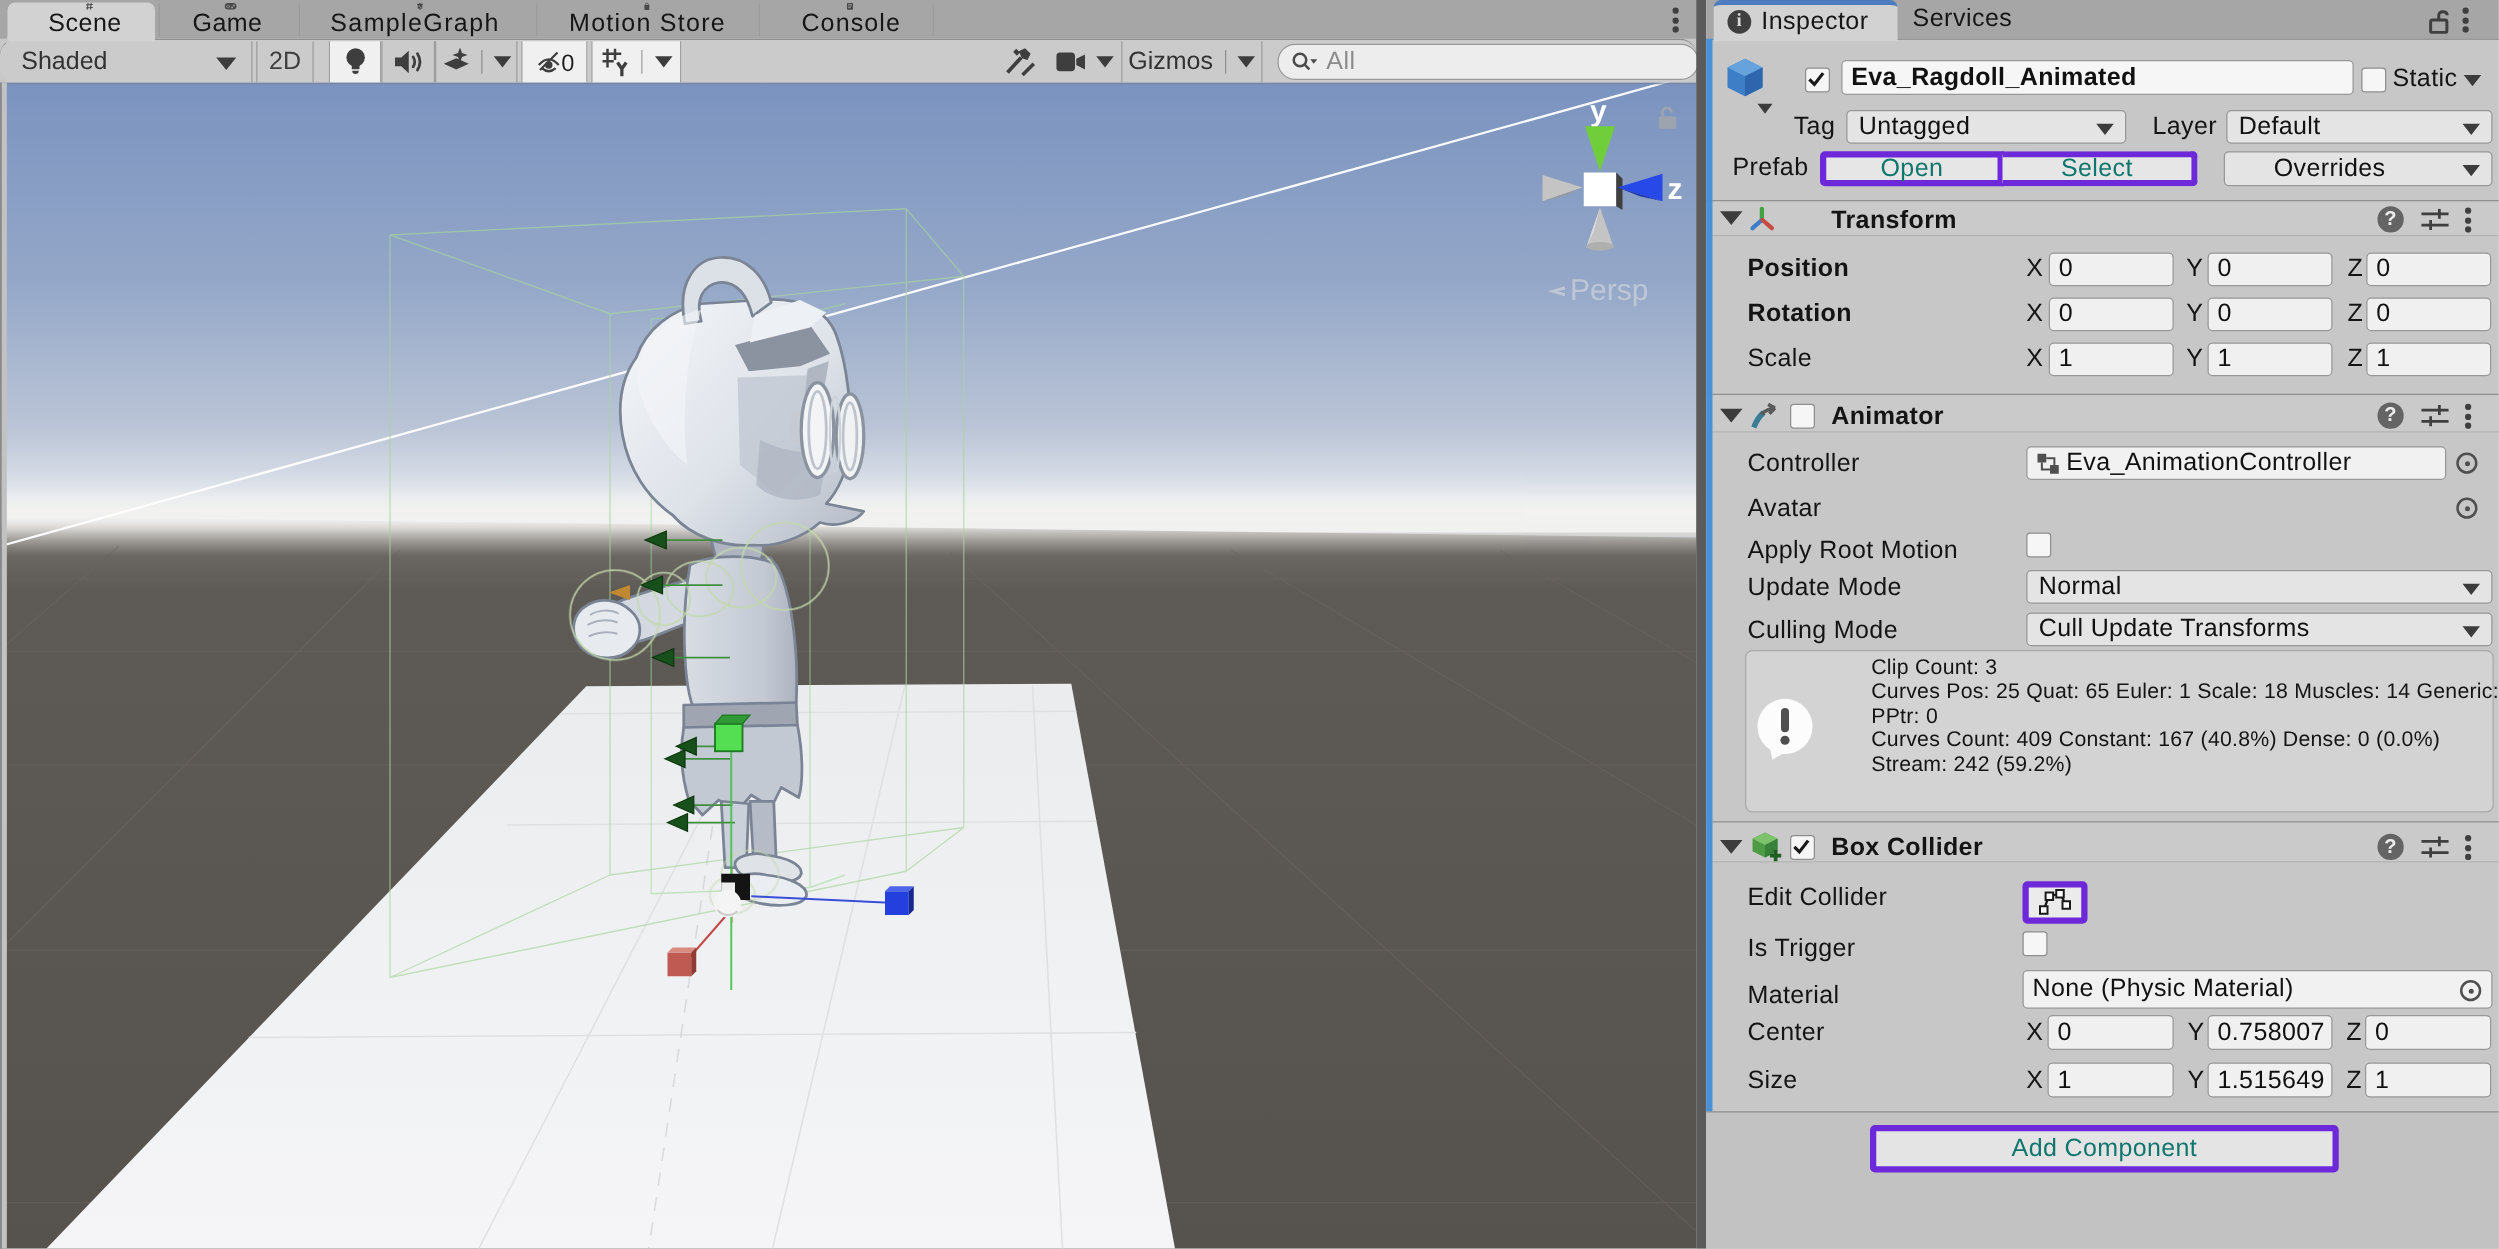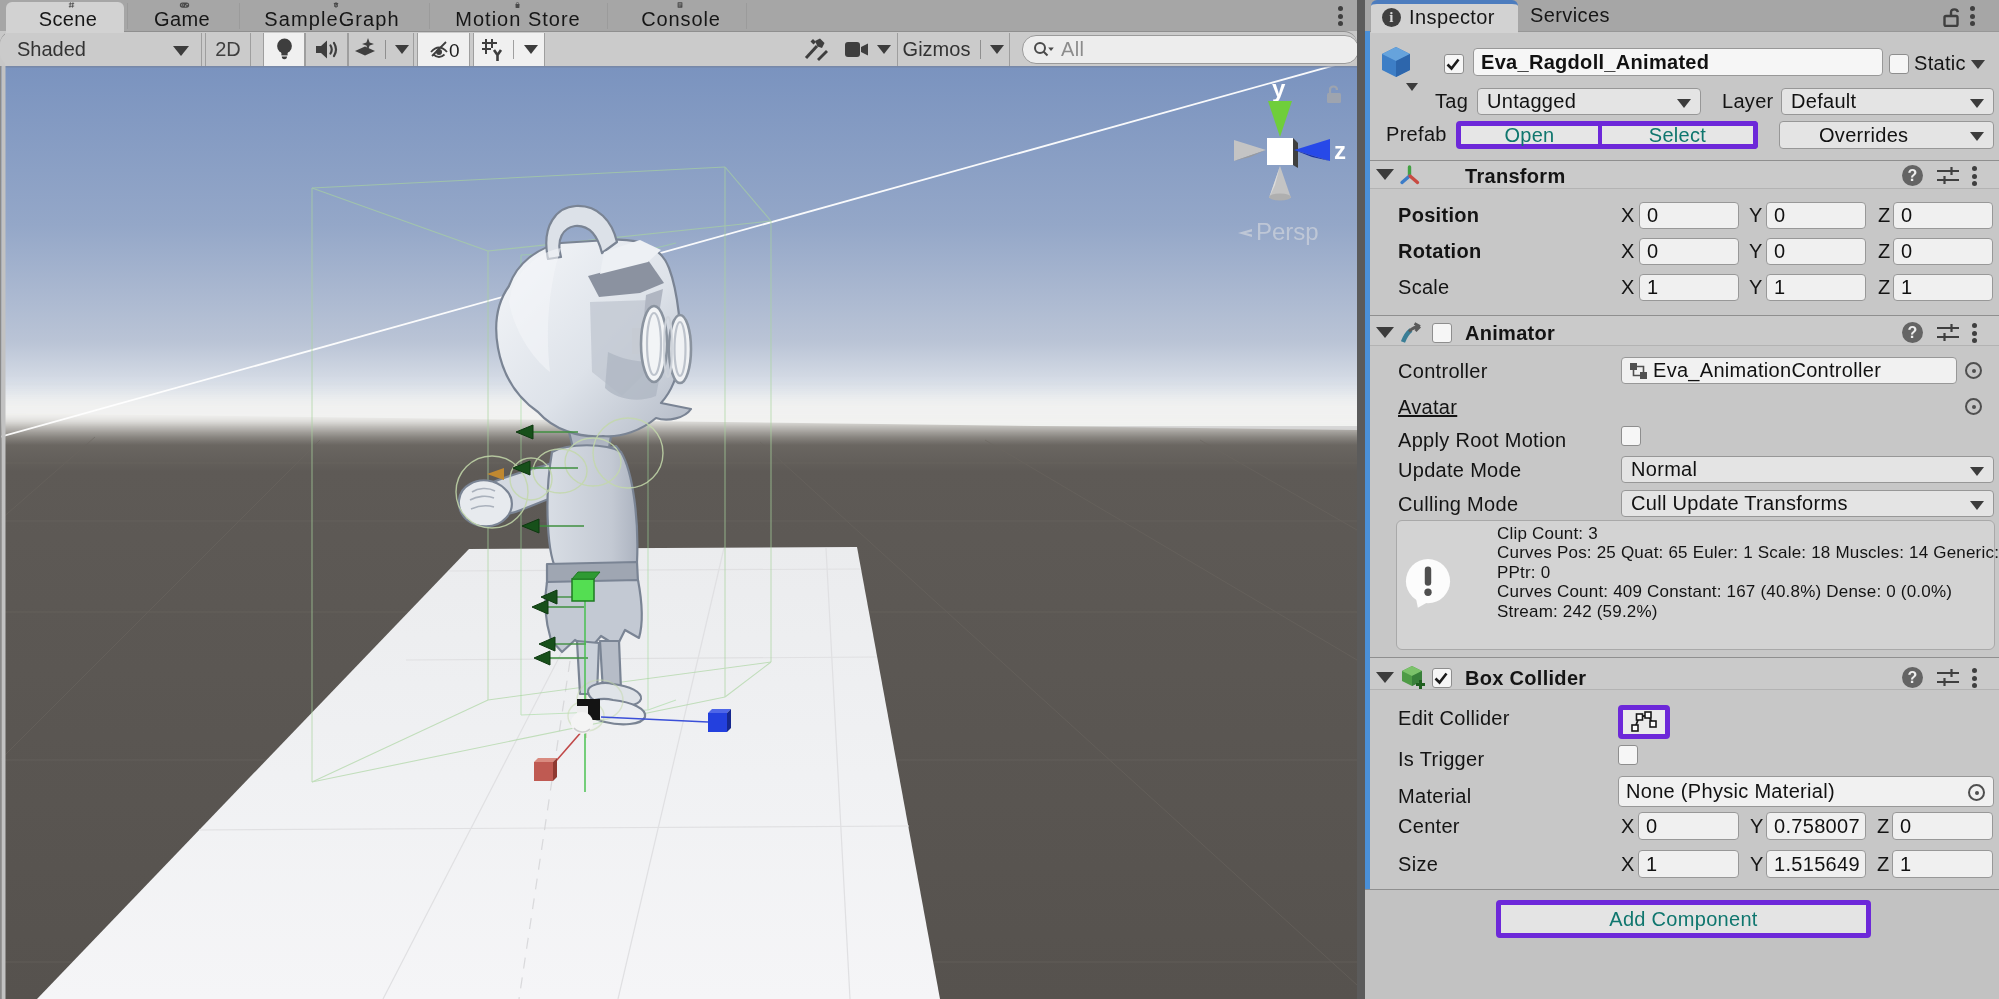--- a/index.html
+++ b/index.html
@@ -526,21 +526,21 @@
 
     <div class="lbl" style="left:33px;top:360px;">Controller</div>
     <div class="field" style="left:256px;top:357px;width:336px;height:27px;background:#F1F1F1;">
       <svg width="19" height="18" viewBox="0 0 19 18" style="margin-right:5px;flex:none;">
           <rect x="1" y="1" width="7" height="7" fill="#4F4F4F"></rect>
           <rect x="11" y="10" width="7" height="7" fill="#4F4F4F"></rect>
           <path d="M4.5 8 V13.5 H11 M14.5 10 V4.5 H8" stroke="#4F4F4F" stroke-width="1.6" fill="none"></path>
         </svg>
       Eva_AnimationController</div>
     <div class="picker" style="left:600px;top:362px;"></div>
-    <div class="lbl" style="left:33px;top:396px;text-decoration:underline;">Avatar</div>
+    <div class="lbl" style="left:33px;top:396px;">Avatar</div>
     <div class="picker" style="left:600px;top:398px;"></div>
     <div class="lbl" style="left:33px;top:429px;">Apply Root Motion</div>
     <div class="cb" style="left:256px;top:426px;"></div>
     <div class="lbl" style="left:33px;top:459px;">Update Mode</div>
     <div class="drop" style="left:256px;top:456px;width:373px;height:27px;">Normal<span class="arr"></span></div>
     <div class="lbl" style="left:33px;top:493px;">Culling Mode</div>
     <div class="drop" style="left:256px;top:490px;width:373px;height:27px;">Cull Update Transforms<span class="arr"></span></div>
 
     <div class="abs" style="left:31px;top:520px;width:599px;height:130px;background:#D3D3D3;border:1px solid #A9A9A9;border-radius:6px;"></div>
     <svg class="abs" style="left:40px;top:558px;" width="46" height="50" viewBox="0 0 50 54">

